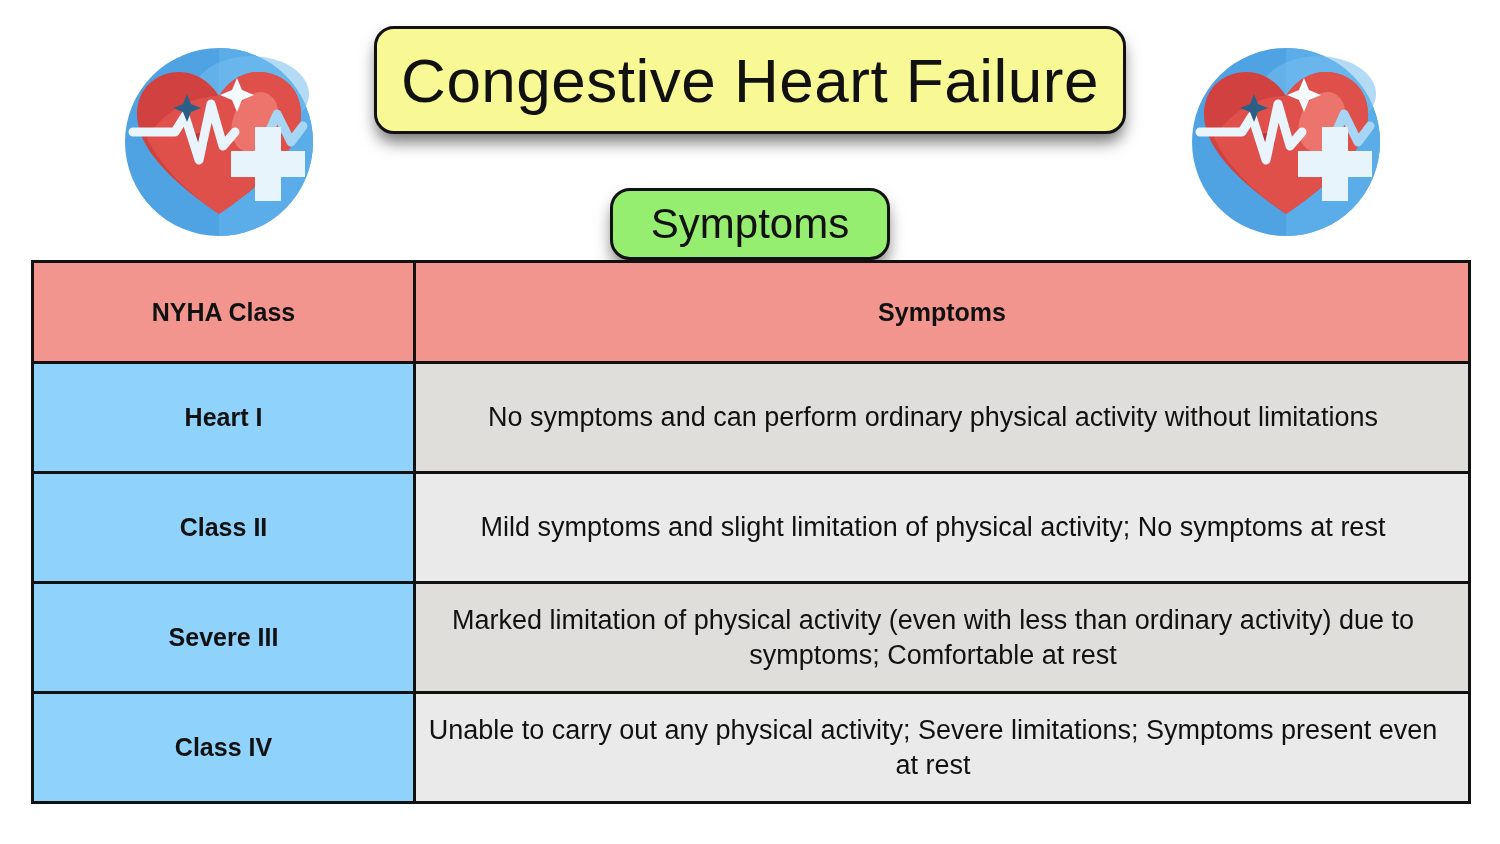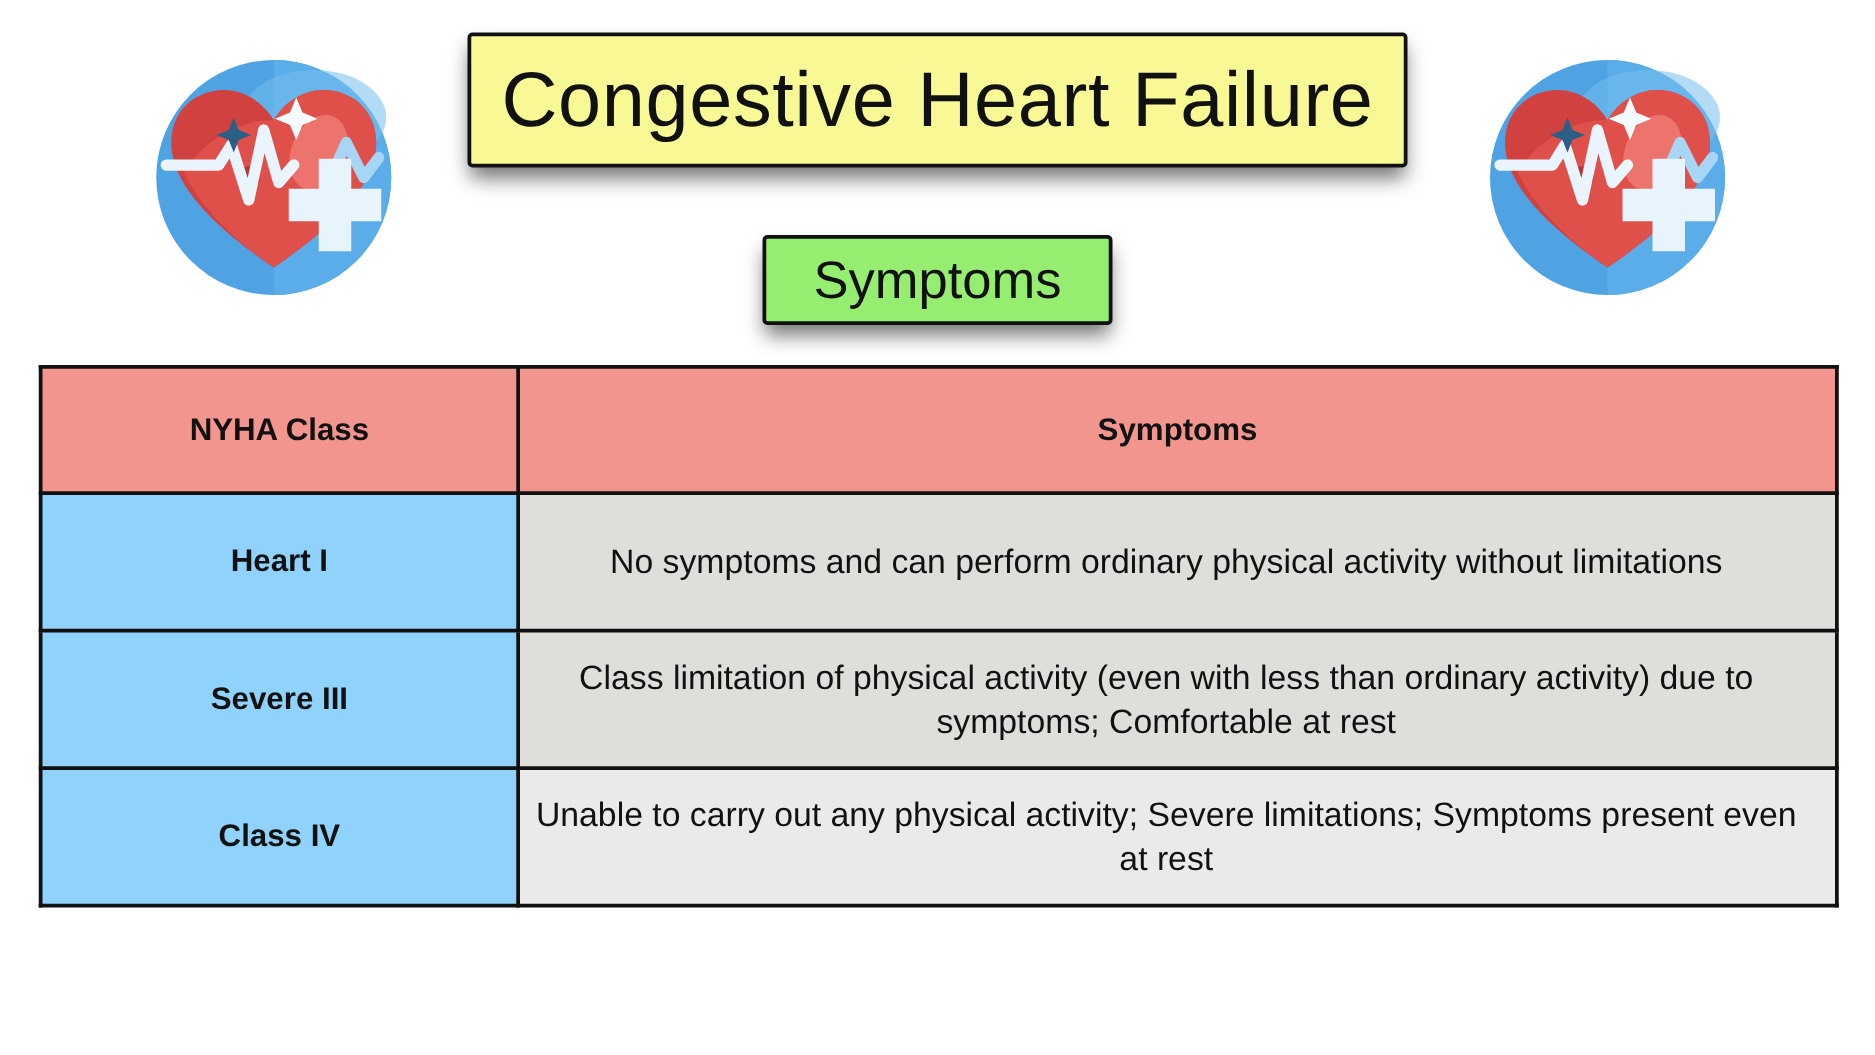--- a/index.html
+++ b/index.html
@@ -41,21 +41,21 @@
     width: 1500px;
     height: 262px;
     display: flex;
     flex-direction: column;
     align-items: center;
   }
 
   .banner {
     box-sizing: border-box;
     border: 3px solid #111111;
-    border-radius: 4px;
+    border-radius: 20px;
     display: flex;
     align-items: center;
     justify-content: center;
     color: #111111;
     font-weight: 400;
     box-shadow: 0 10px 16px -2px rgba(0,0,0,0.55);
     white-space: nowrap;
   }
 
   .banner-title {
@@ -72,21 +72,21 @@
     width: 280px;
     height: 72px;
     background: #96ee70;
     font-size: 42px;
   }
 
   
   .nyha-table {
     position: absolute;
     left: 31px;
-    top: 292px;
+    top: 260px;
     width: 1440px;
     border-collapse: collapse;
     table-layout: fixed;
     border: 3px solid #111111;
   }
   .nyha-table td, .nyha-table th {
     border: 3px solid #111111;
     padding: 6px 14px;
     text-align: center;
     vertical-align: middle;
@@ -174,22 +174,26 @@
     <tr>
       <th>NYHA Class</th>
       <th>Symptoms</th>
     </tr>
   </thead>
   <tbody>
     <tr class="shade-a">
       <td class="class-cell">Heart I</td>
       <td class="symptom-cell">No symptoms and can perform ordinary physical activity without limitations</td>
     </tr>
+    <tr class="shade-b">
+      <td class="class-cell">Class II</td>
+      <td class="symptom-cell">Mild symptoms and slight limitation of physical activity; No symptoms at rest</td>
+    </tr>
     <tr class="shade-a">
       <td class="class-cell">Severe III</td>
-      <td class="symptom-cell">Class limitation of physical activity (even with less than ordinary activity) due to symptoms; Comfortable at rest</td>
+      <td class="symptom-cell">Marked limitation of physical activity (even with less than ordinary activity) due to symptoms; Comfortable at rest</td>
     </tr>
     <tr class="shade-b">
       <td class="class-cell">Class IV</td>
       <td class="symptom-cell">Unable to carry out any physical activity; Severe limitations; Symptoms present even at rest</td>
     </tr>
   </tbody>
 </table>
 
 </body></html>

